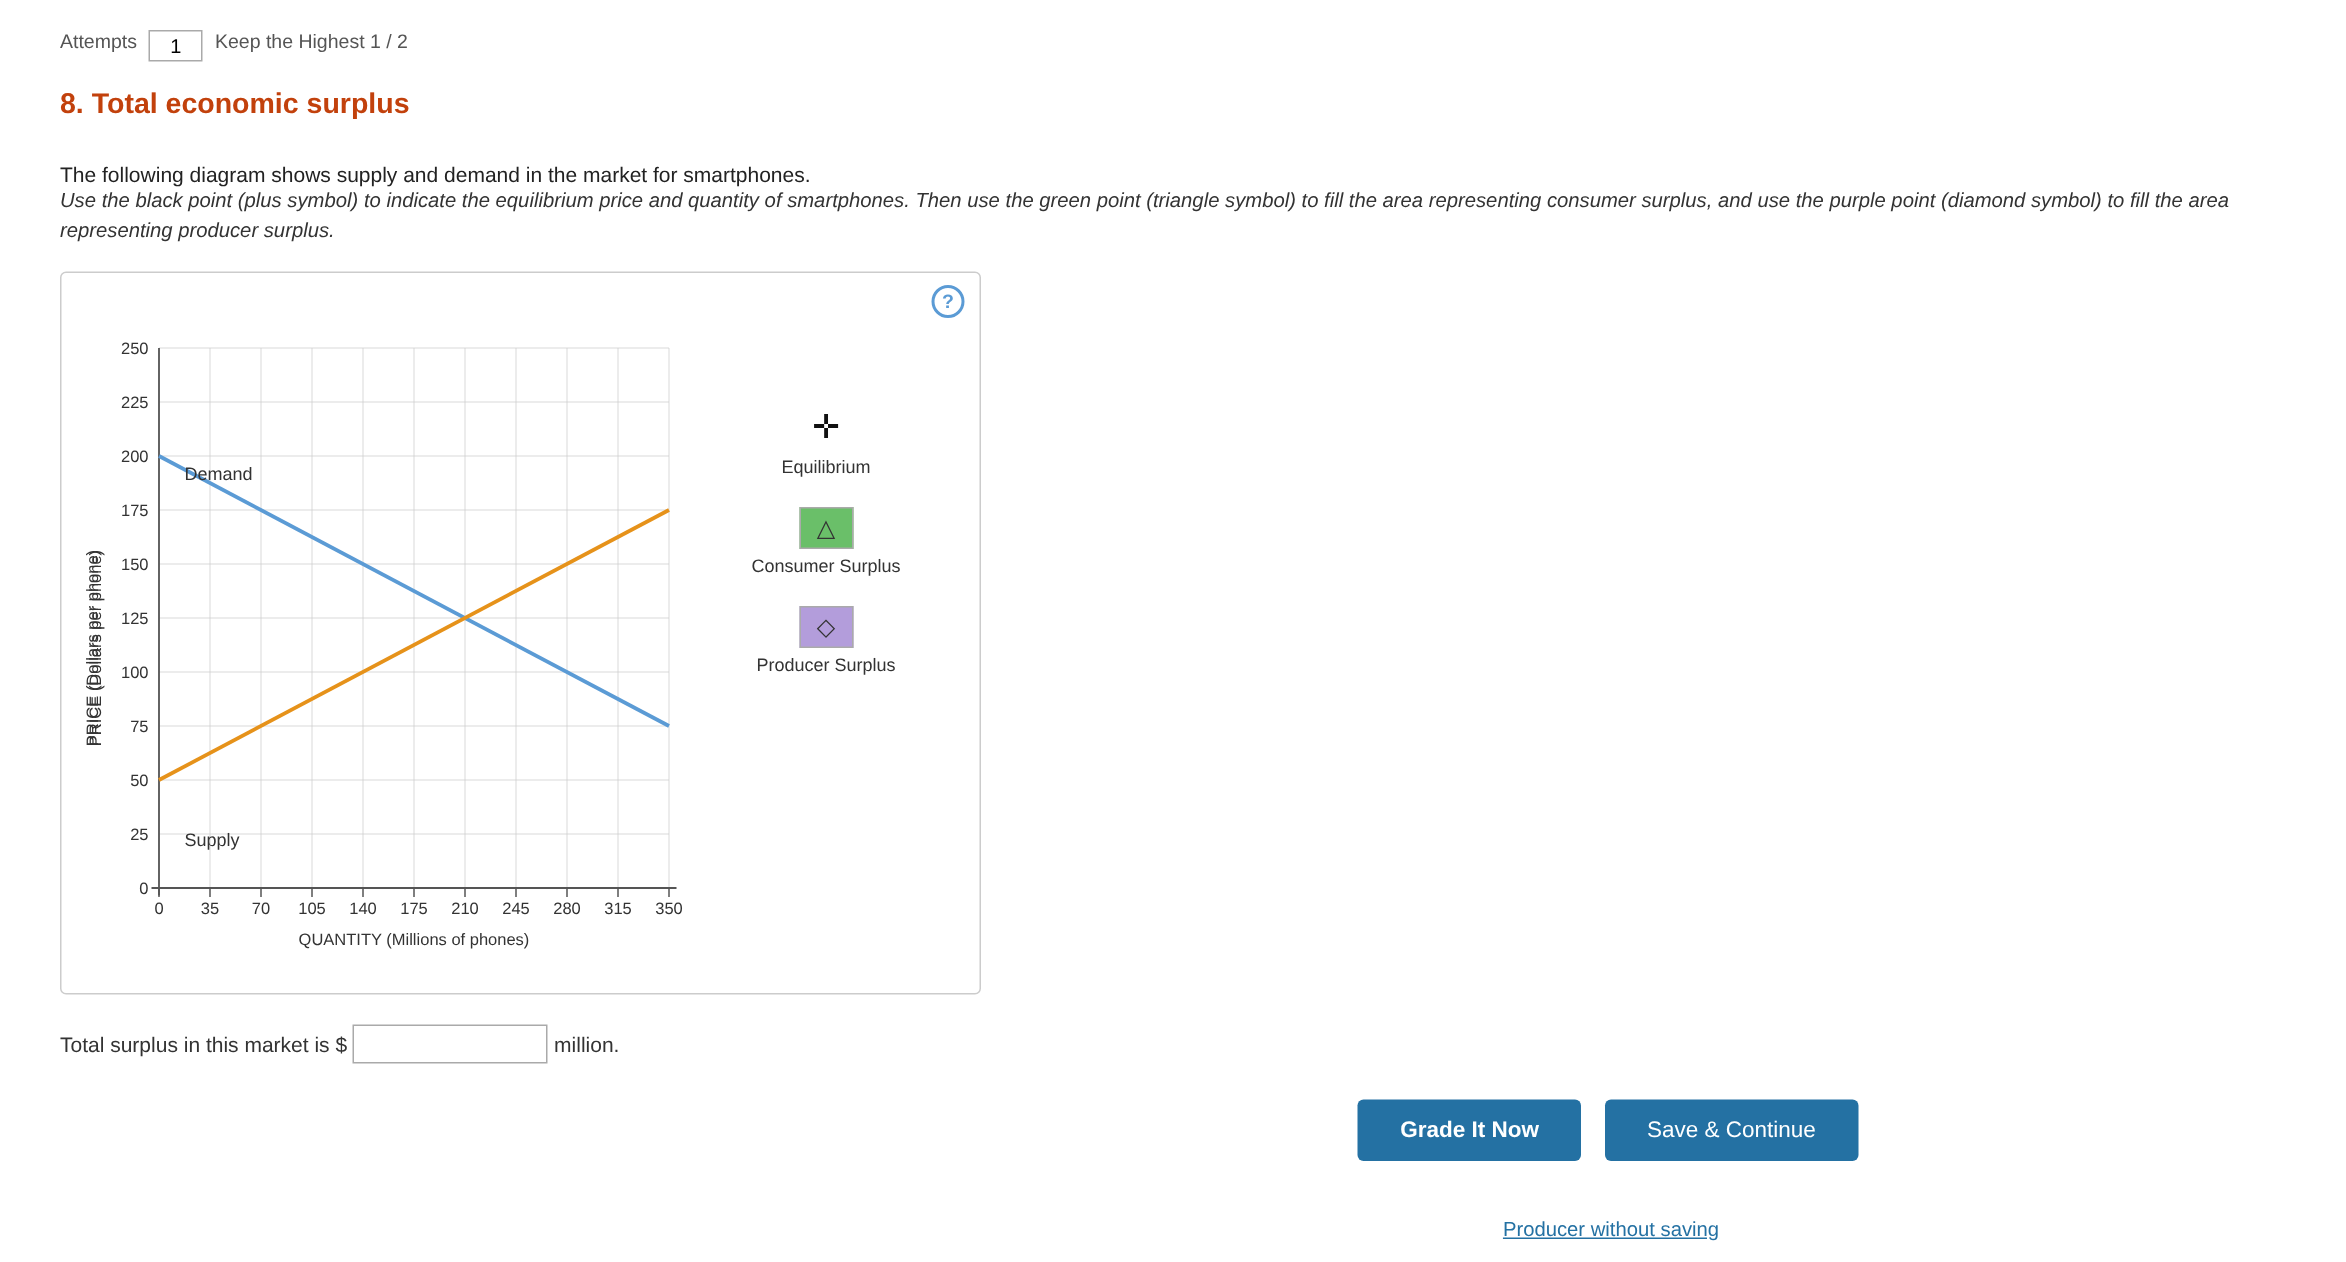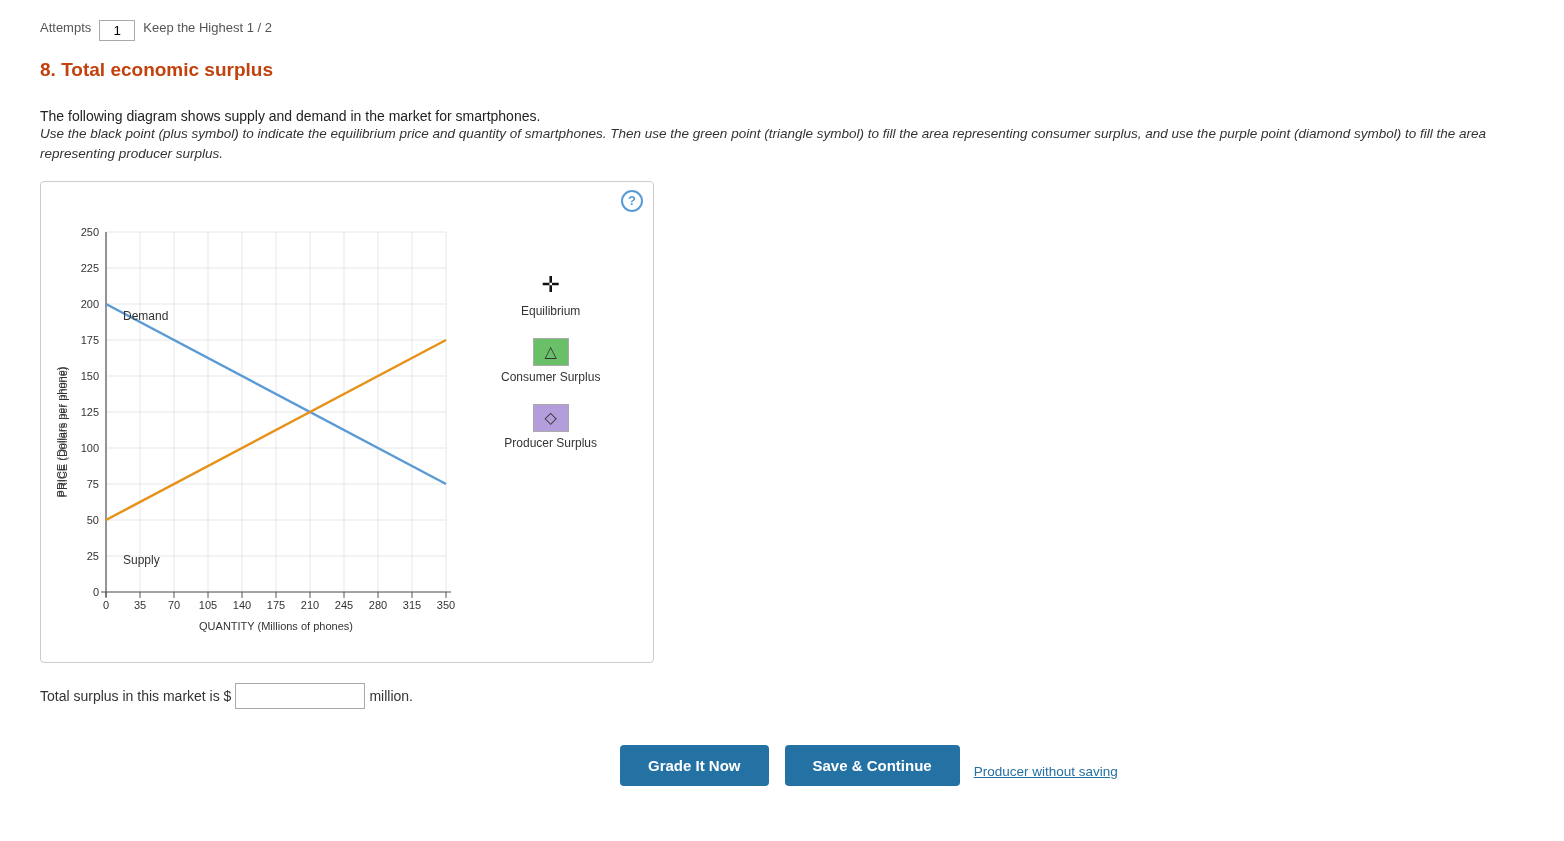--- a/index.html
+++ b/index.html
@@ -120,21 +120,21 @@
     .equilibrium-symbol {
       font-size: 22px;
       color: #111;
       margin-bottom: 2px;
     }
     .total-surplus-row {
       display: flex;
       align-items: center;
       gap: 4px;
       font-size: 14px;
-      margin-bottom: 36px;
+      margin-bottom: 24px;
     }
     .total-surplus-row input {
       width: 130px;
       border: 1px solid #aaa;
       padding: 4px 6px;
       font-size: 14px;
     }
     .buttons-row {
       display: flex;
       align-items: center;
@@ -152,21 +152,21 @@
       font-weight: bold;
     }
     .btn-save {
       background: #2471a3;
       color: #fff;
       border: none;
       border-radius: 4px;
       padding: 12px 28px;
       font-size: 15px;
       cursor: pointer;
-      font-weight: bold;
+      font-weight: normal;
     }
     .continue-link {
       display: block;
       text-align: center;
       color: #2471a3;
       font-size: 13.5px;
       text-decoration: underline;
       cursor: pointer;
       margin-left: 4px;
     }
@@ -293,19 +293,19 @@
     </div>
   </div>
 </div>
 
 <div class="total-surplus-row">
   <span>Total surplus in this market is $</span>
   <input type="text" style="width: 130px; border: 1px solid rgb(170, 170, 170); padding: 4px 6px; font-size: 14px;" value="">
   <span>million.</span>
 </div>
 
-<div style="display:flex; flex-direction:row; align-items:center; gap:10px; margin-left:580px;">
+<div style="display:flex; flex-direction:column; align-items:center; gap:26px; margin-left:580px;">
   <div class="buttons-row">
     <button class="btn-grade">Grade It Now</button>
     <button class="btn-save">Save &amp; Continue</button>
   </div>
   <a class="continue-link">Producer without saving</a>
 </div>
 
 </body></html>

